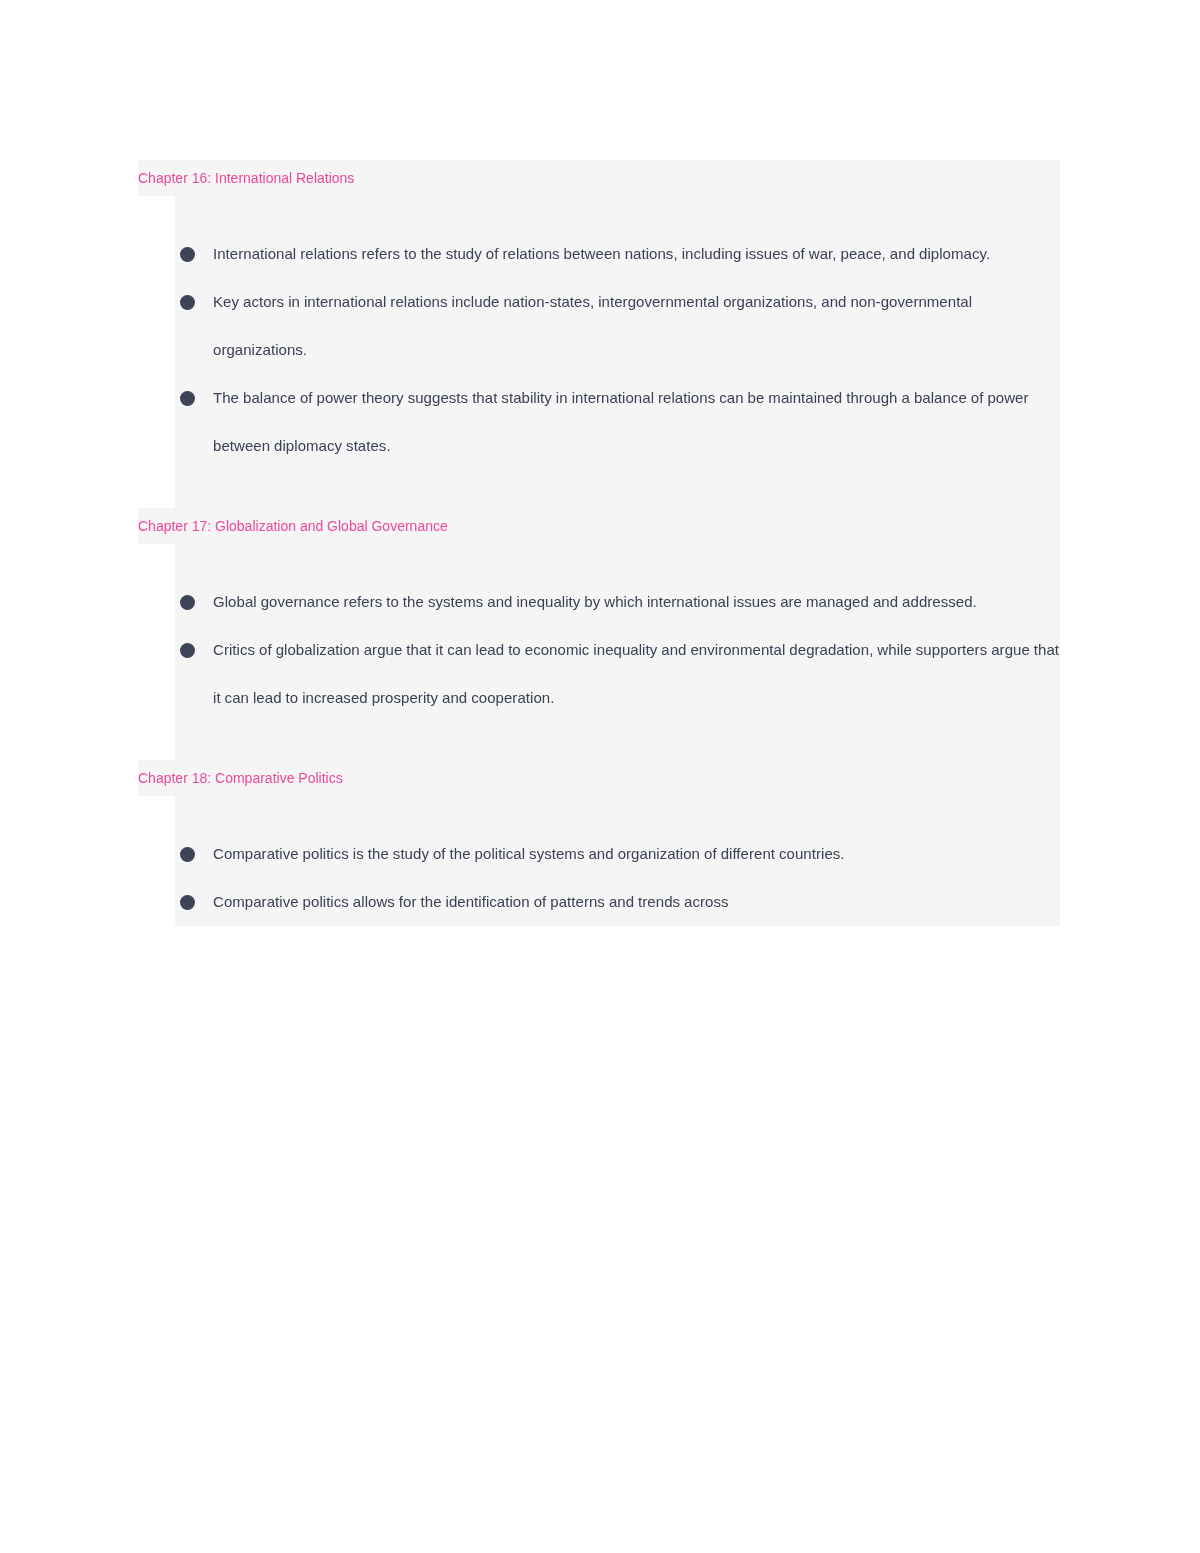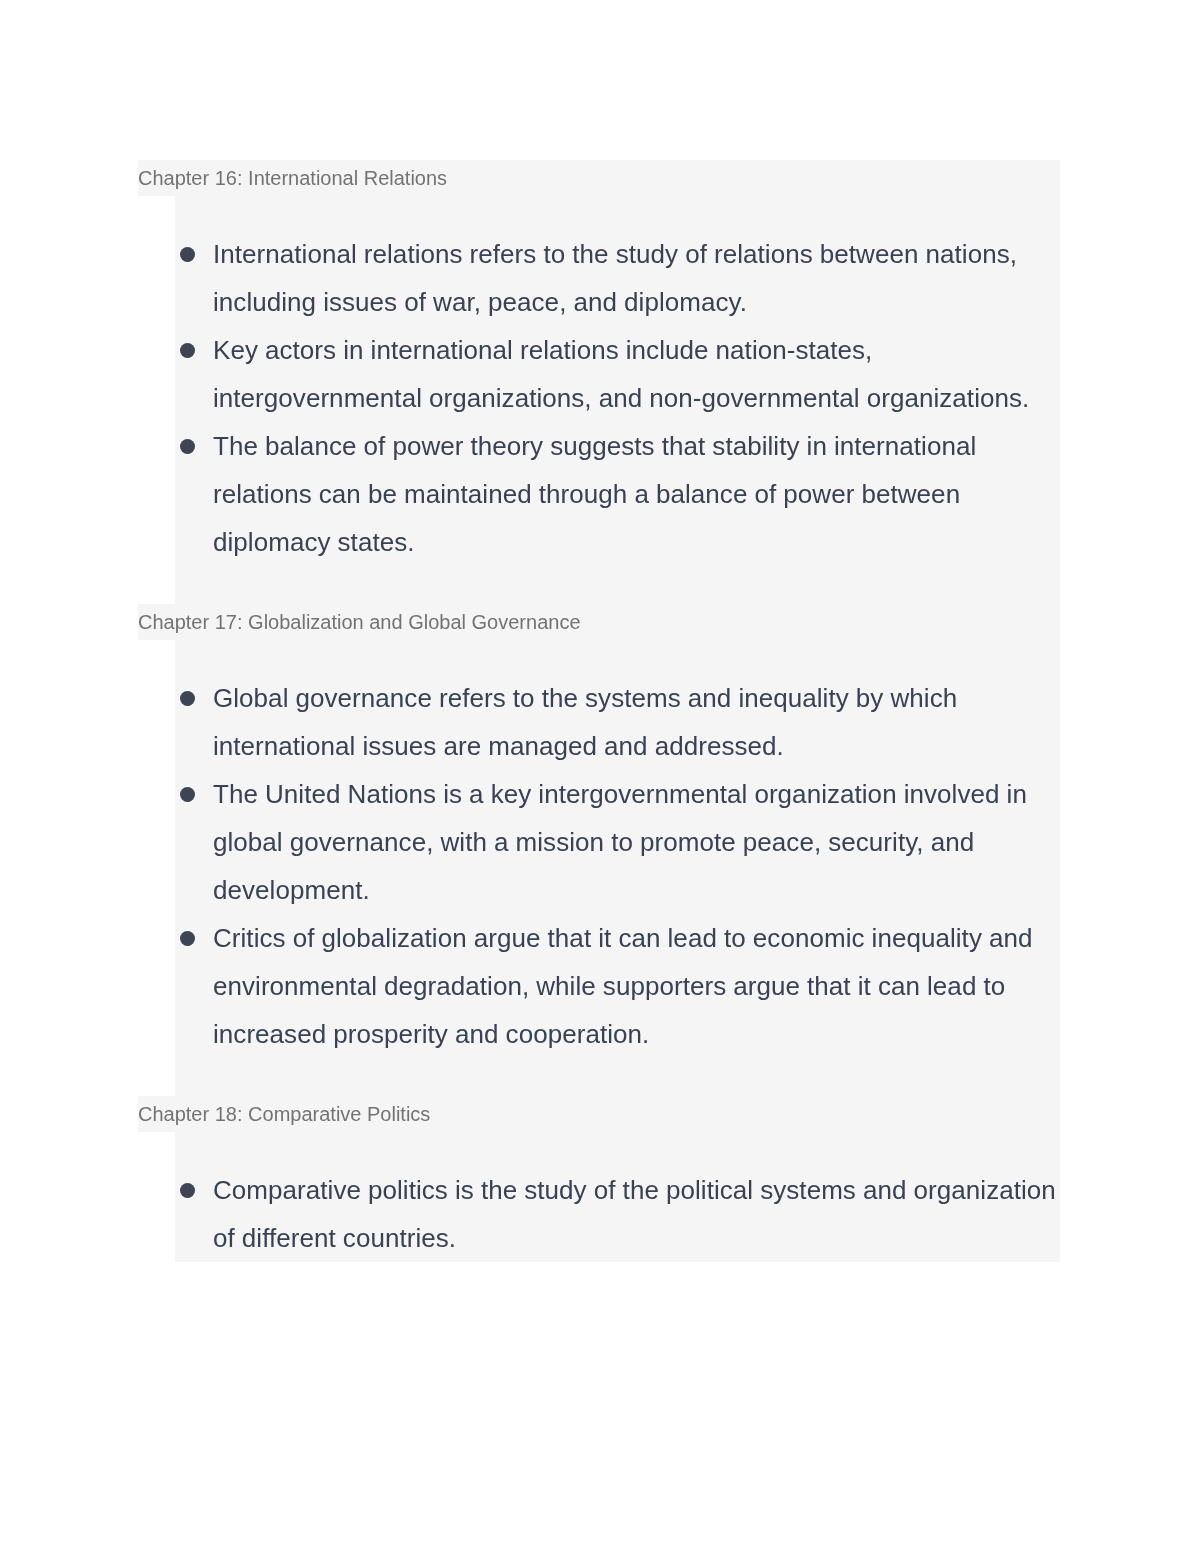--- a/index.html
+++ b/index.html
@@ -46,22 +46,22 @@
     top: 0;
     right: 0;
     height: 36px;
     background: #f5f5f6;
   }
   .heading-row .htext {
     position: absolute;
     left: 0;
     top: 0;
     line-height: 36px;
-    font-size: 20px;
-    color: #737373;
+    font-size: 14px;
+    color: #ec4899;
     white-space: nowrap;
   }
 
   
   .gap {
     position: relative;
     height: 34px;
   }
   .gap .shade {
     position: absolute;
@@ -119,21 +119,21 @@
     height: 15px;
     border-radius: 50%;
     background: #3d4456;
     z-index: 2;
   }
 
   .bullet-text {
     position: relative;
     z-index: 2;
     display: block;
-    font-size: 26px;
+    font-size: 15px;
     line-height: 48px;
     color: #3a4155;
     letter-spacing: 0.05px;
     word-spacing: -0.2px;
   }
 </style>
 </head>
 <body>
 
 <div class="page">
@@ -179,25 +179,20 @@
       </div>
       <ul class="bullets">
         <li class="bullet-item">
           <div class="shade"></div>
           <span class="bullet-dot"></span>
           <span class="bullet-text">Global governance refers to the systems and inequality by which international issues are managed and addressed.</span>
         </li>
         <li class="bullet-item">
           <div class="shade"></div>
           <span class="bullet-dot"></span>
-          <span class="bullet-text">The United Nations is a key intergovernmental organization involved in global governance, with a mission to promote peace, security, and development.</span>
-        </li>
-        <li class="bullet-item">
-          <div class="shade"></div>
-          <span class="bullet-dot"></span>
           <span class="bullet-text">Critics of globalization argue that it can lead to economic inequality and environmental degradation, while supporters argue that it can lead to increased prosperity and cooperation.</span>
         </li>
       </ul>
       <div class="gap-tall">
         <div class="shade"></div>
       </div>
     </div>
 
     <div class="chapter-block">
       <div class="heading-row">
@@ -206,17 +201,22 @@
       </div>
       <div class="gap">
         <div class="shade"></div>
       </div>
       <ul class="bullets">
         <li class="bullet-item">
           <div class="shade"></div>
           <span class="bullet-dot"></span>
           <span class="bullet-text">Comparative politics is the study of the political systems and organization of different countries.</span>
         </li>
+        <li class="bullet-item">
+          <div class="shade"></div>
+          <span class="bullet-dot"></span>
+          <span class="bullet-text">Comparative politics allows for the identification of patterns and trends across</span>
+        </li>
       </ul>
     </div>
 
   </div>
 </div>
 
 </body></html>

